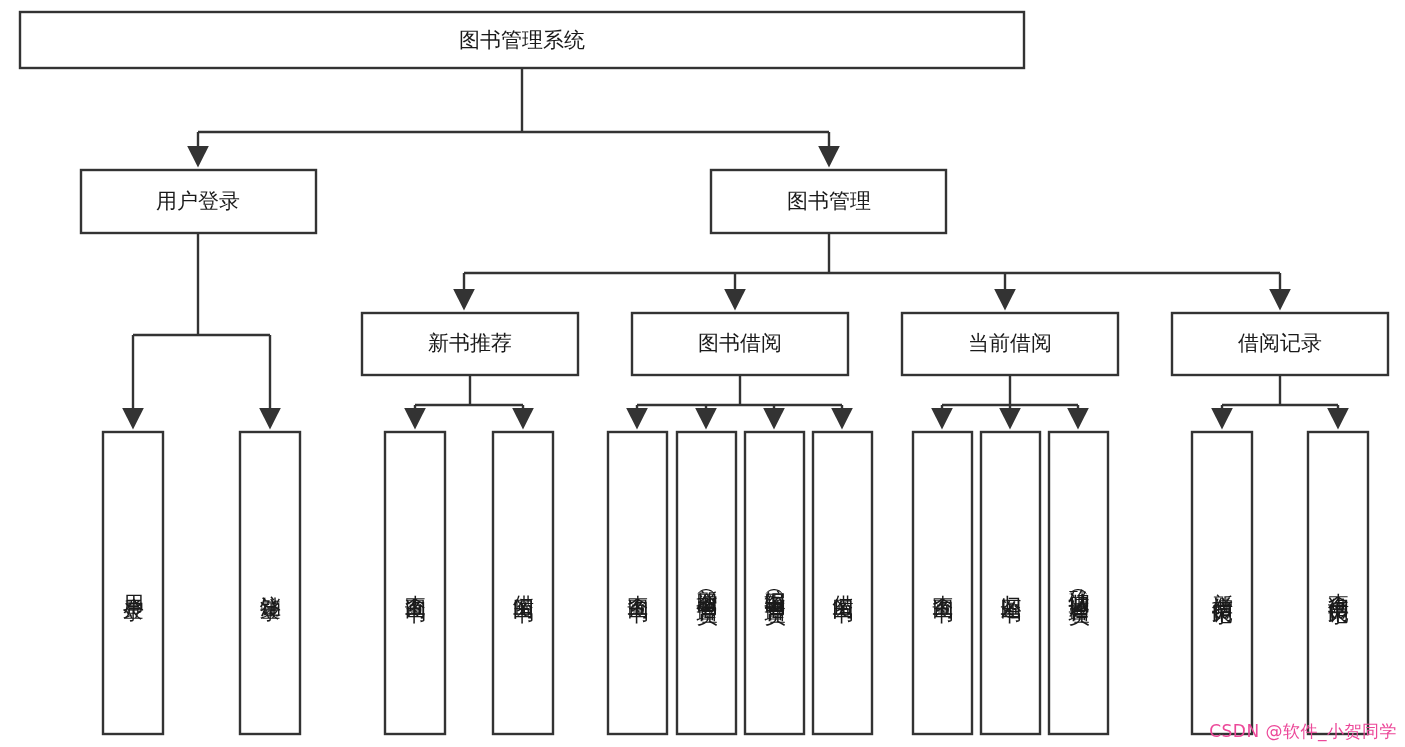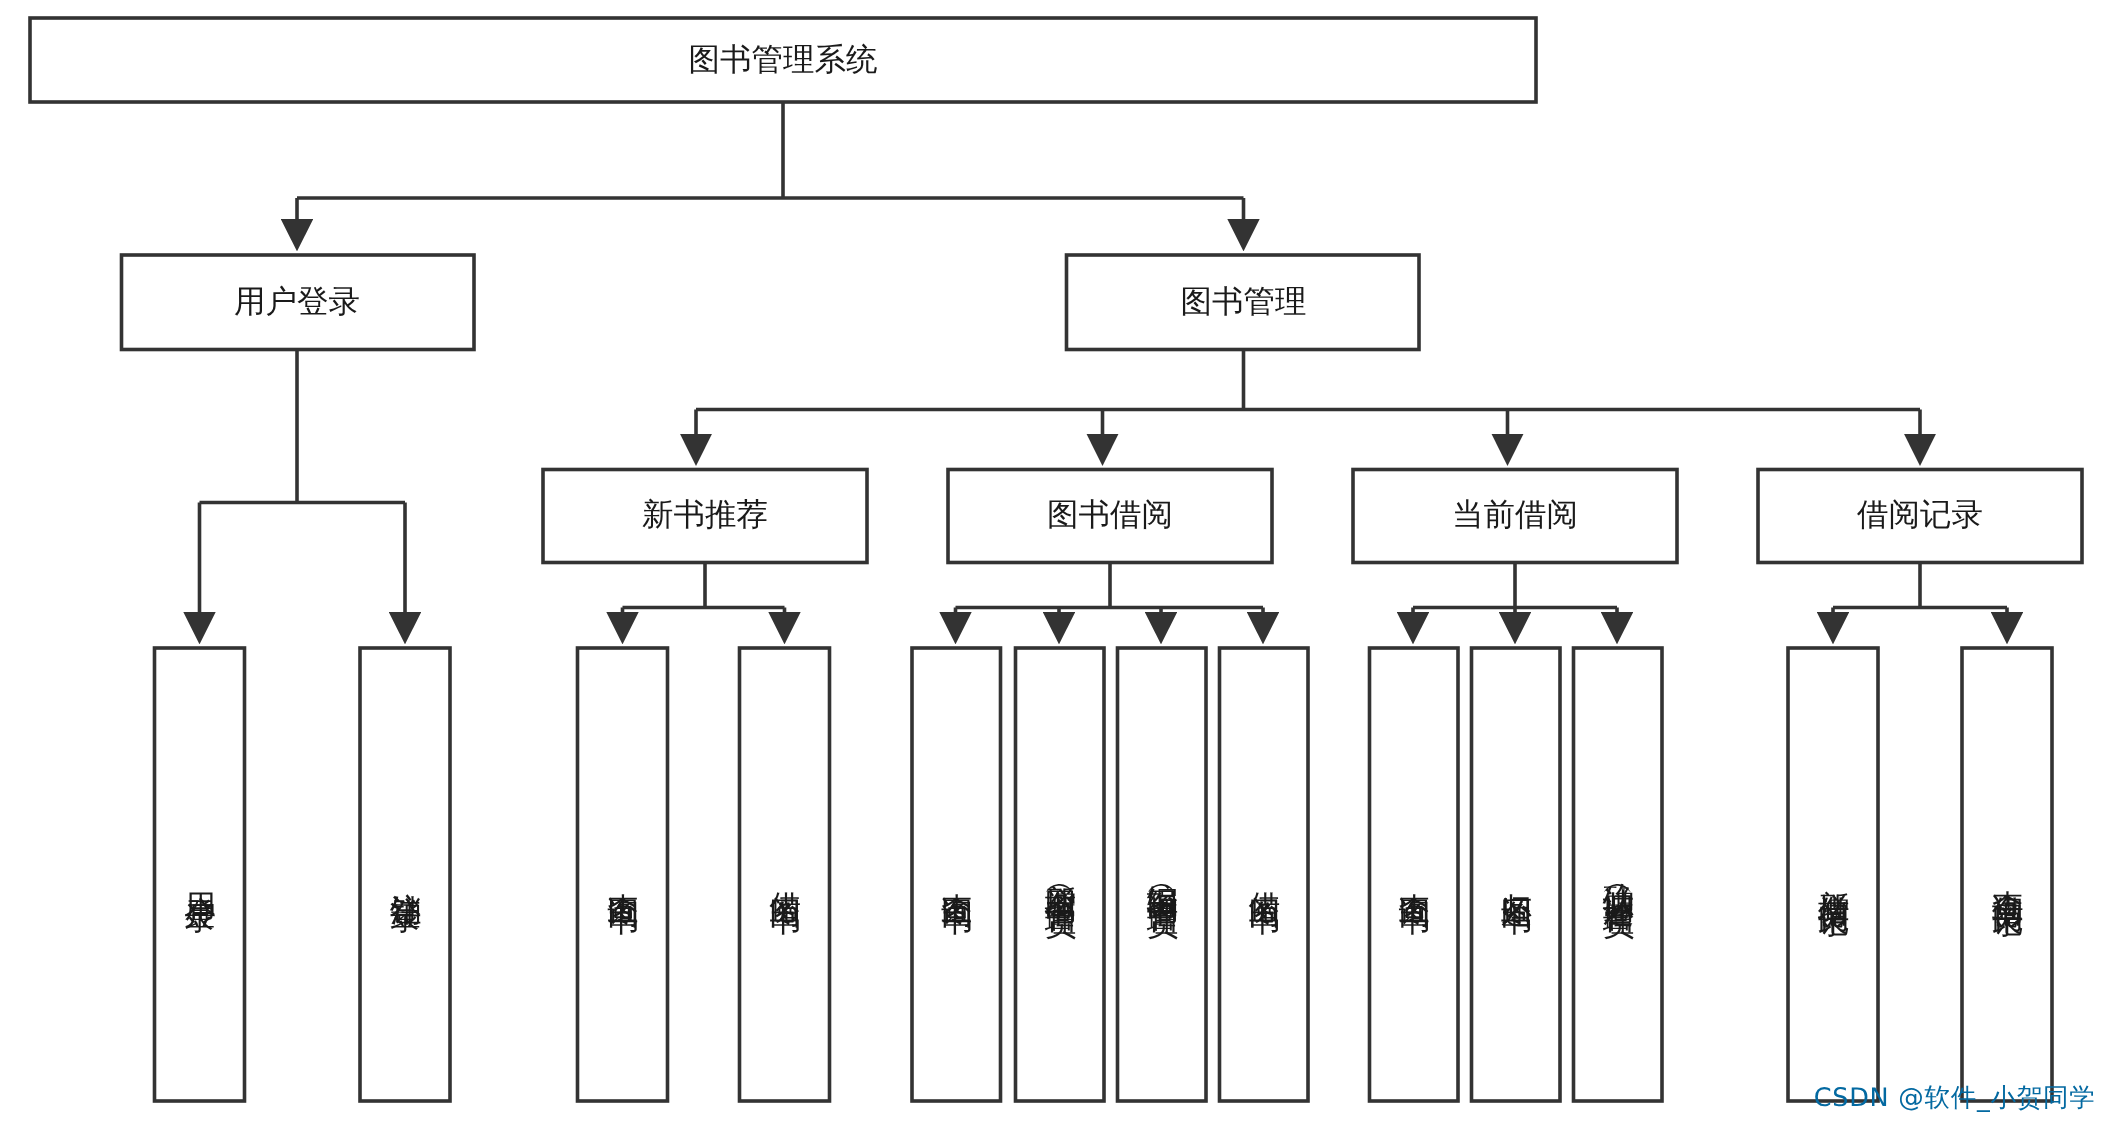--- a/index.html
+++ b/index.html
@@ -62,21 +62,21 @@
     justify-content: center;
     white-space: nowrap;
     pointer-events: none;
   }
   .watermark {
     position: absolute;
     right: 8px;
     bottom: 4px;
     font-family: "DejaVu Sans", "Liberation Sans", sans-serif;
     font-size: 17px;
-    color: #0369a1;
+    color: #ec4899;
     white-space: nowrap;
     letter-spacing: 0.5px;
   }
 </style>
 </head>
 <body>
 
 <div id="diagram-root">
 
   <svg id="diagram-svg" viewBox="0 0 1405 747">

